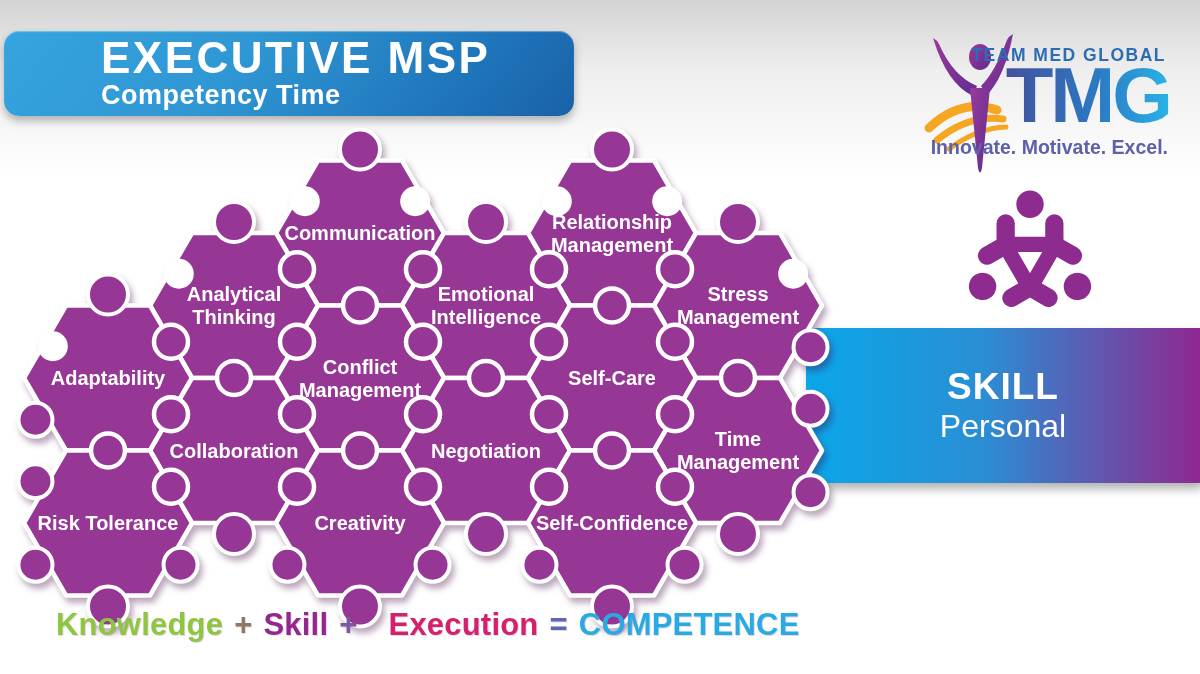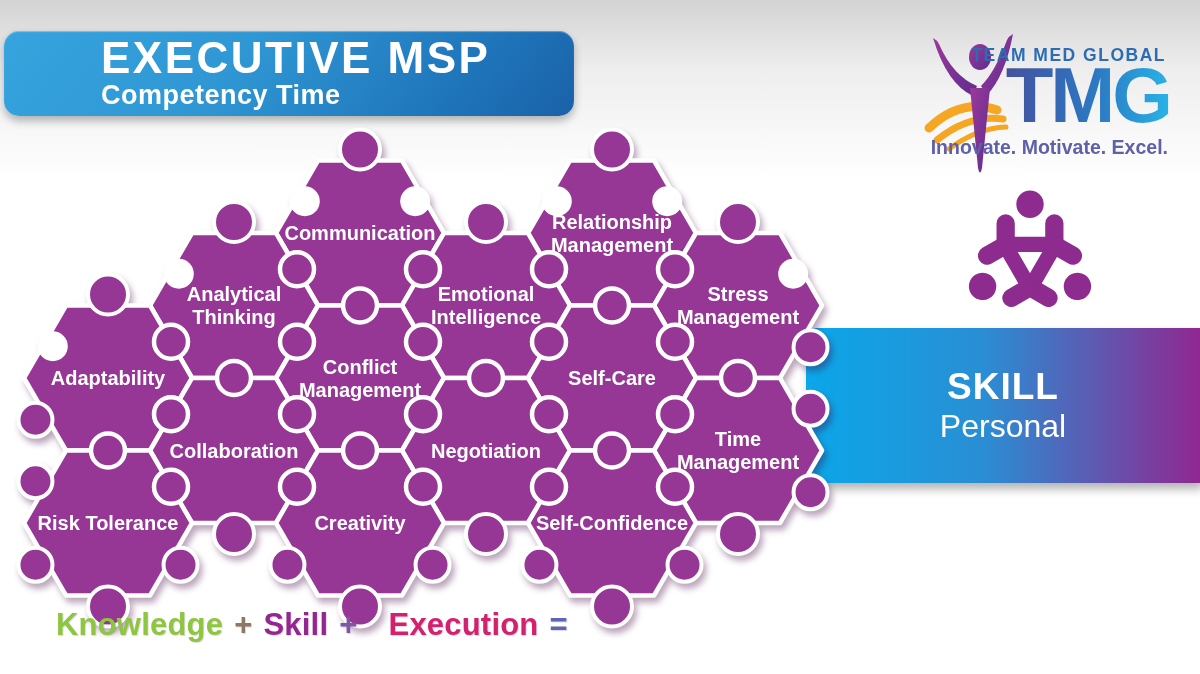--- a/index.html
+++ b/index.html
@@ -203,15 +203,16 @@
     </g>
   </svg>
 
   <div class="formula" id="formula">
       <span style="color: rgb(141, 198, 63);">Knowledge</span>
       <span style="color: rgb(142, 120, 98);">+</span>
       <span style="color: rgb(147, 39, 143);">Skill</span>
       <span style="color: rgb(124, 88, 164);">+</span>
       <span style="color: rgb(212, 33, 110); margin-left: 20px;">Execution</span>
       <span style="color: rgb(95, 102, 176);">=</span>
+      <span style="color: rgb(41, 171, 226);">COMPETENCE</span>
     </div>
 
 </div>
 
 </body></html>

